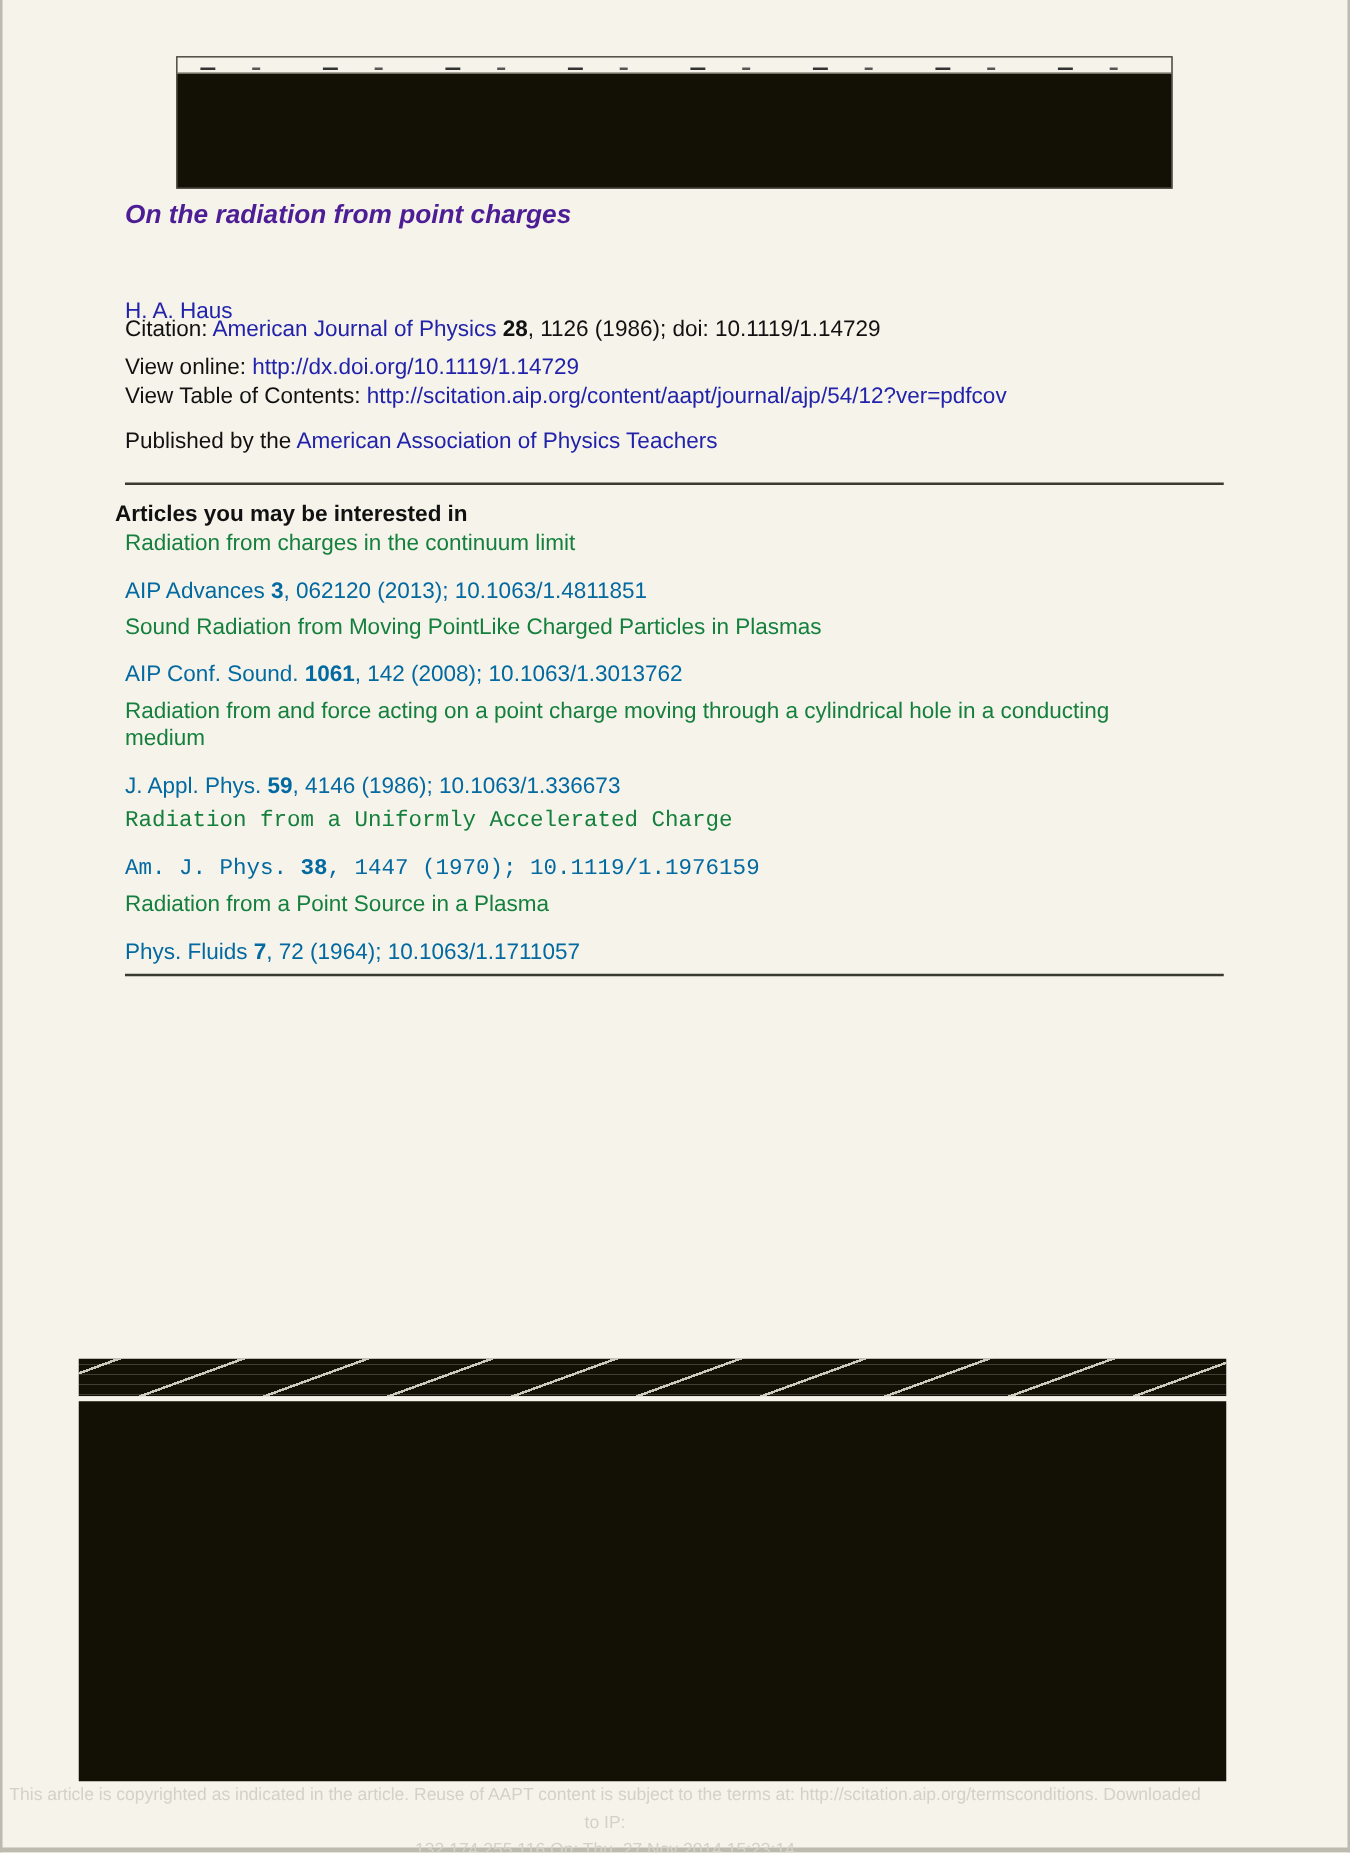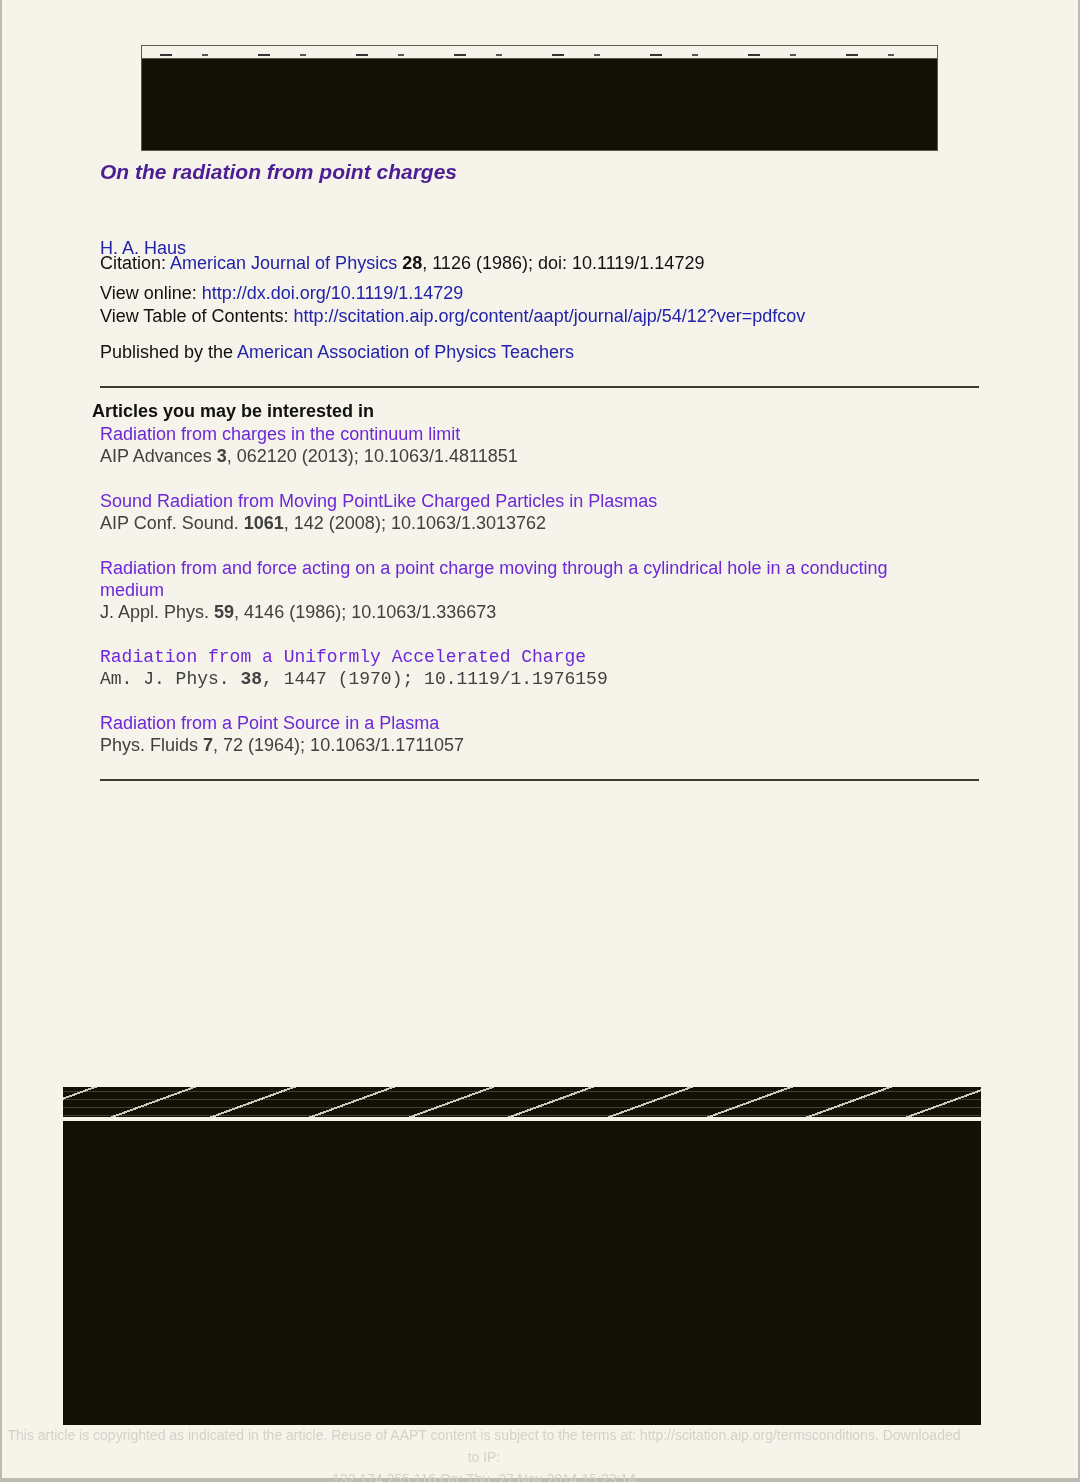--- a/index.html
+++ b/index.html
@@ -27,22 +27,22 @@
 
     .meta-line { position: absolute; left: 100px; font-size: 18px; color: #111; white-space: nowrap; }
     .link { color: #2222aa; }
     .bold { font-weight: bold; }
 
     .rule { position: absolute; left: 100px; width: 879px; height: 2px; background: #3a3a30; }
 
     .section-heading { position: absolute; left: 92px; top: 401px; font-size: 18px; font-weight: bold; }
 
     .article { position: absolute; left: 100px; width: 830px; font-size: 18px; line-height: 22px; }
-    .article-title { color: #6d28d9; display: block; }
-    .article-ref { color: #404040; display: block; }
+    .article-title { color: #15803d; display: block; }
+    .article-ref { color: #0369a1; display: block; margin-top: 16px; }
 
     
     .bottom-banner { position: absolute; left: 63px; top: 1087px; width: 918px; height: 338px; }
     .bottom-banner-strip {
       position: absolute; left: 0; top: 0; width: 100%; height: 30px;
       background-color: #131006;
       background-image:
         repeating-linear-gradient(160deg, transparent 0 10px, rgba(235,232,220,0.85) 10px 12px, transparent 12px 34px),
         repeating-linear-gradient(180deg, transparent 0 4px, rgba(200,198,190,0.25) 4px 5px, transparent 5px 8px);
     }

